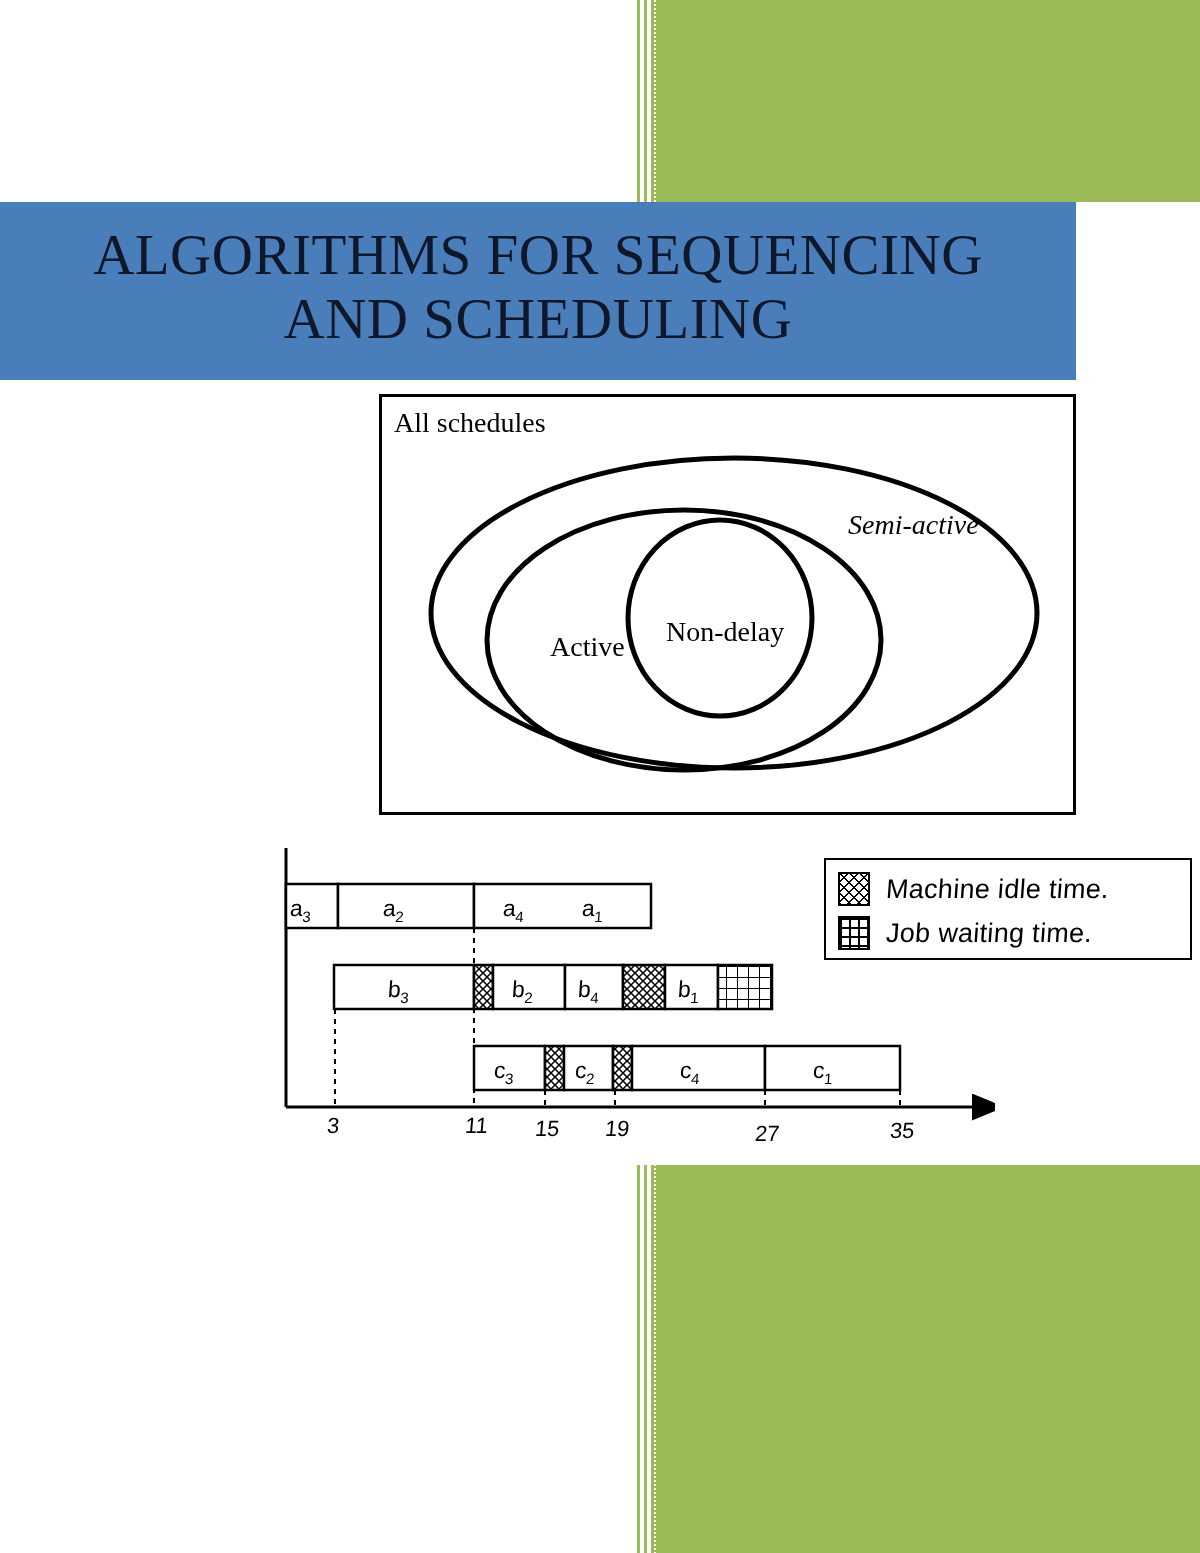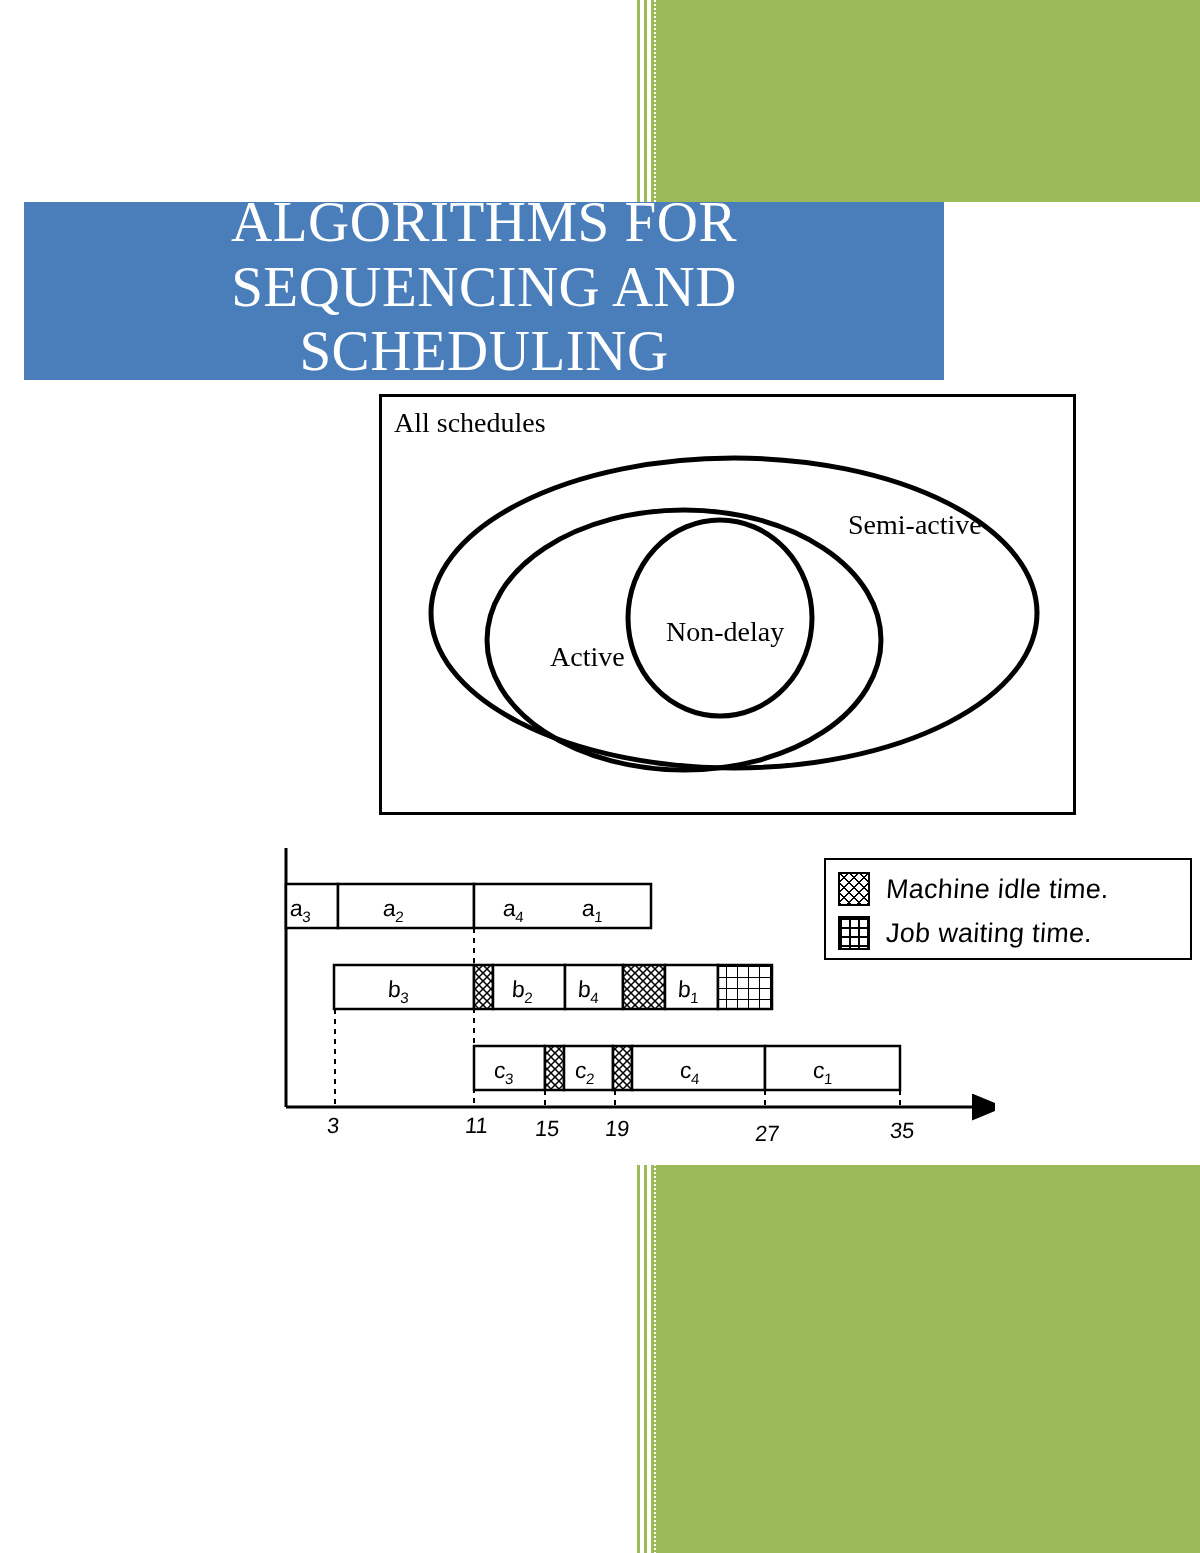--- a/index.html
+++ b/index.html
@@ -37,30 +37,29 @@
     left: 637px;
     width: 563px;
     background: #ffffff;
   }
 
   
   .title-banner {
     position: absolute;
     left: 0;
     top: 202px;
-    width: 920px;
+    width: 1076px;
     height: 178px;
     background: #4a7ebb;
-    color: #ffffff;
+    color: #0f172a;
     display: flex;
     align-items: center;
     justify-content: center;
     text-align: center;
     padding: 0 30px 8px 30px;
-    margin-left: 24px;
   }
   .title-text {
     font-family: "Liberation Serif", serif;
     font-size: 57px;
     line-height: 1.13;
     letter-spacing: 0.5px;
     font-weight: 400;
   }
 
   
@@ -75,22 +74,22 @@
     padding-left: 44px;
   }
   .venn-label {
     position: absolute;
     font-family: "Liberation Serif", serif;
     font-size: 28px;
     color: #000000;
     white-space: nowrap;
   }
   .lbl-all       { left: 12px;  top: 10px; }
-  .lbl-semi      { left: 466px; top: 112px; }
-  .lbl-active    { left: 168px; top: 244px; }
+  .lbl-semi      { left: 466px; top: 112px; font-style: italic; }
+  .lbl-active    { left: 168px; top: 234px; }
   .lbl-nondelay  { left: 284px; top: 200px; margin-top: 19px; }
   .venn-svg { position: absolute; left: 0; top: 0; }
 
   
   .gantt-figure {
     position: absolute;
     left: 275px;
     top: 845px;
     width: 720px;
     height: 300px;

